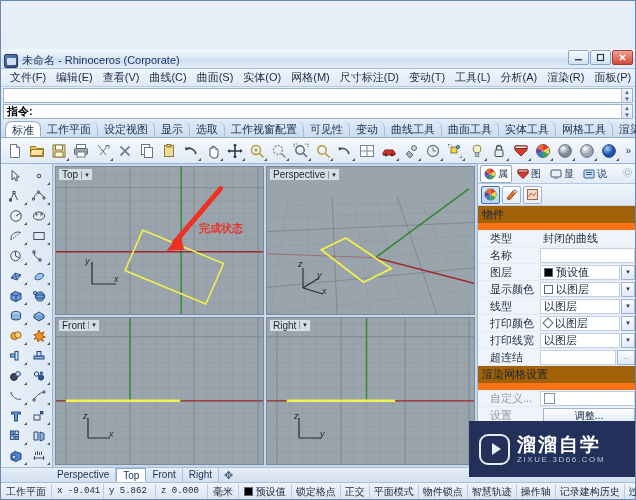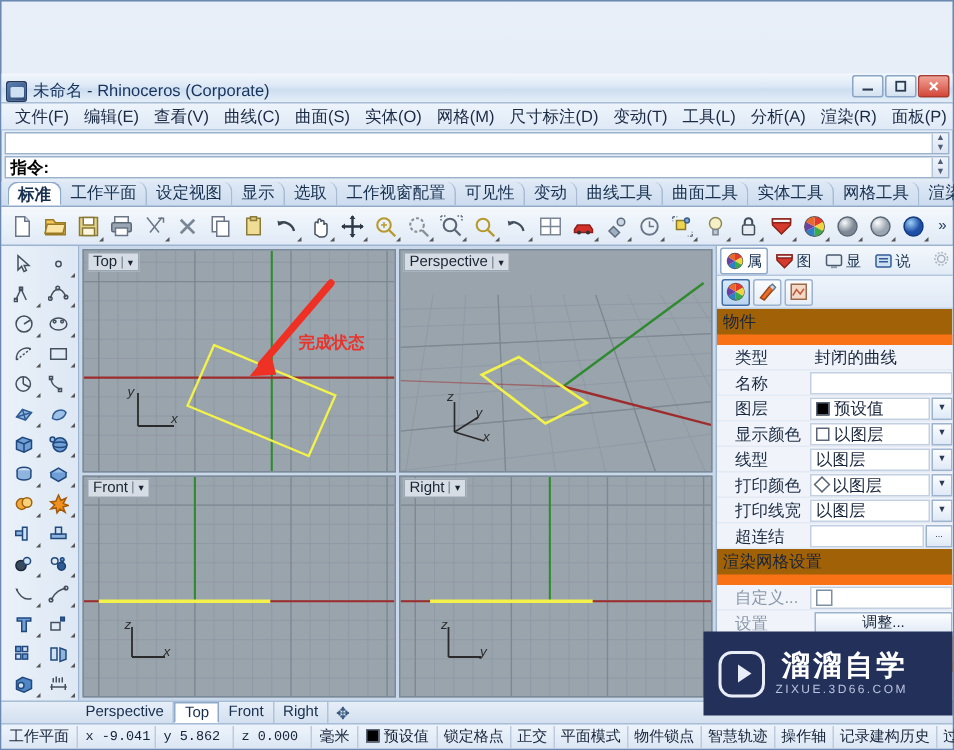--- a/index.html
+++ b/index.html
@@ -81,21 +81,21 @@
     display:flex; align-items:flex-end; padding-left:4px;
     background: linear-gradient(180deg,#dfe9f6,#ccdcee);
     border-bottom:1px solid #8fa9c8;
   }
   .tstab {
     font-size:11px; color:#17304f; padding:1px 6px 1px 6px; height:16px;
     line-height:14px; white-space:nowrap; cursor:pointer;
     border-right:1px solid #a9bcd4;
     border-radius: 7px 7px 0 0;
   }
-  .tstab.active { background:#fff; border:1px solid #8fa9c8; border-bottom:1px solid #fff; font-weight:bold;}
+  .tstab.active { background:#fff; border:1px solid #8fa9c8; border-bottom:1px solid #fff; font-weight:normal;}
 
   
   .maintoolbar {
     height: 26px; flex:0 0 26px;
     background: linear-gradient(180deg,#f4f8fc,#e0eaf6);
     display:flex; align-items:center; padding-left:3px; gap:0px;
     border-bottom:1px solid #9db4d0;
   }
   .tbtn {
     width:22px; height:22px; display:flex; align-items:center; justify-content:center;
@@ -249,21 +249,21 @@
     padding-left:10px; z-index:60;
   }
   .wm-logo {
     width:31px;height:31px;border:2px solid #e9edf7;border-radius:9px;
     display:flex;align-items:center;justify-content:center;flex:0 0 31px;
   }
   .wm-logo::after{
     content:""; width:0;height:0;border-left:9px solid #e9edf7;
     border-top:6px solid transparent;border-bottom:6px solid transparent; margin-left:3px;
   }
-  .wm-txt { display:flex; flex-direction:column;align-items:flex-end; }
+  .wm-txt { display:flex; flex-direction:column; }
   .wm-main { color:#fff; font-size:19px; letter-spacing:2px; line-height:21px; font-weight:bold;}
   .wm-sub { color:#b9c3dd; font-size:8px; letter-spacing:1.6px; }
 </style>
 </head>
 <body>
 
 <div id="app">
 
   <div class="titlebar">
     <div class="app-icon"></div>

